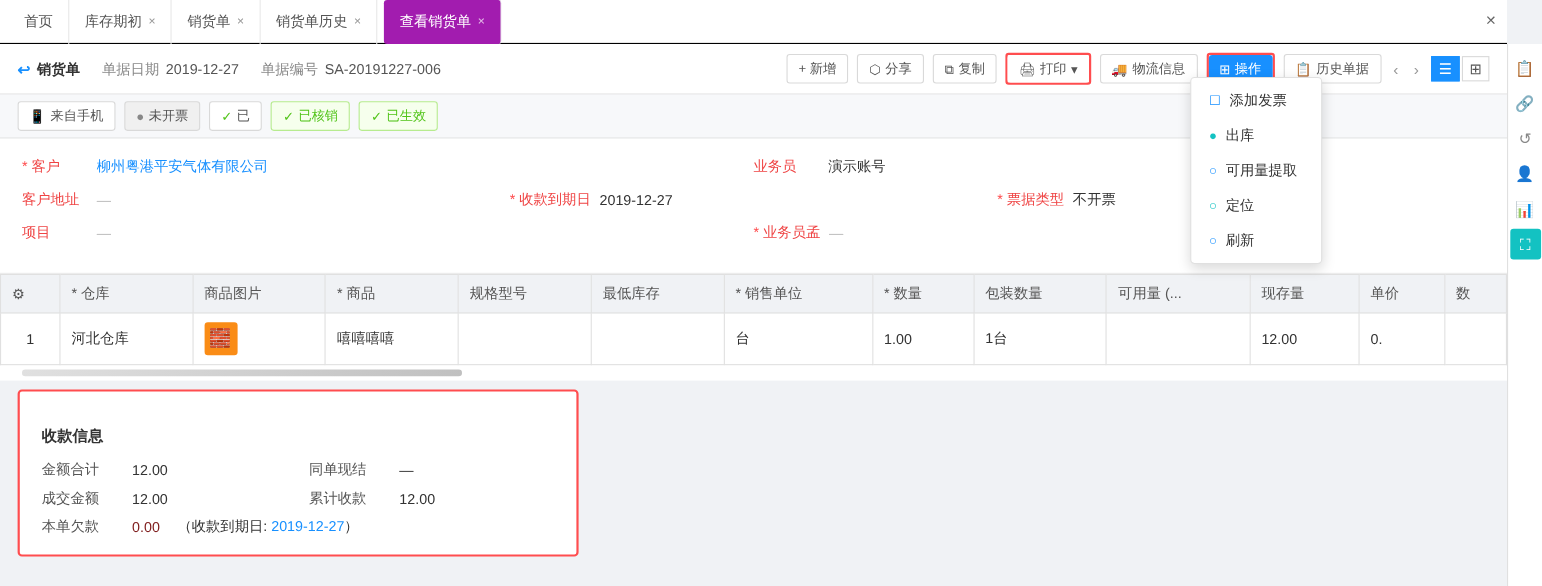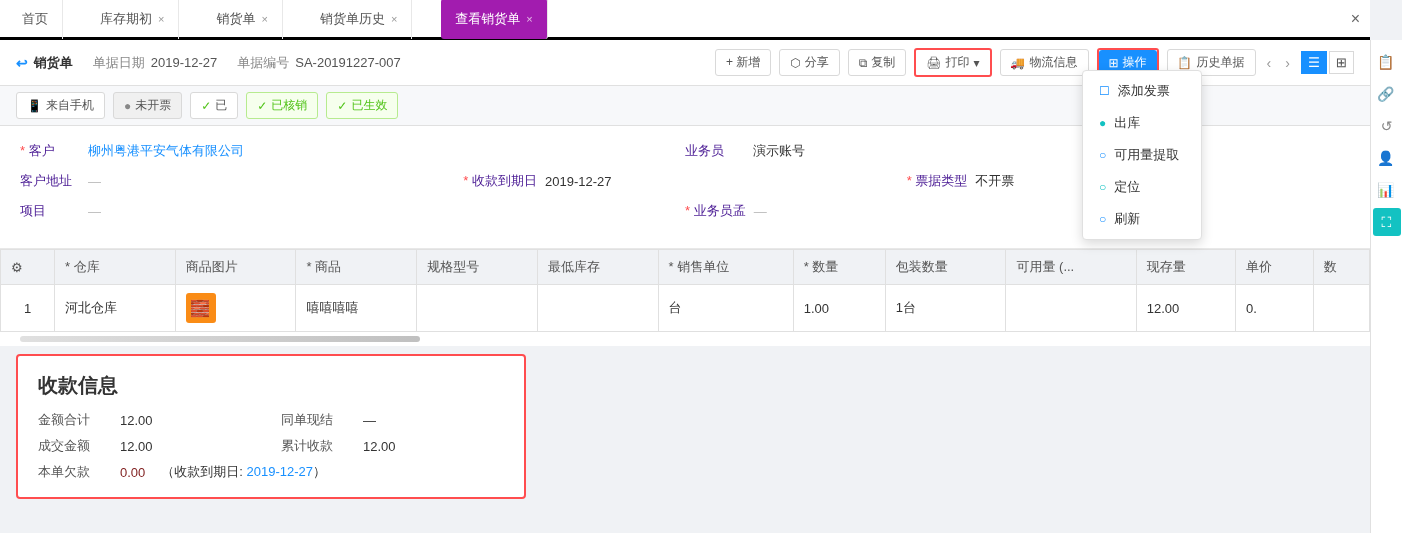--- a/index.html
+++ b/index.html
@@ -1,23 +1,22 @@
 <!DOCTYPE html>
 <html><head>
   <meta charset="utf-8">
   <style>
     * { box-sizing: border-box; margin: 0; padding: 0; }
     body { font-family: 'Microsoft YaHei', Arial, sans-serif; font-size: 13px; background: #f0f2f5; color: #333; }
 
     
     .tab-bar {
       display: flex; align-items: center; background: #fff;
-      border-bottom: 3px solid #000000; padding: 0 8px; height: 40px;
+      border-bottom: 1px solid #000000; padding: 0 8px; height: 40px;
       position: relative;
-      gap: 23px;
     }
     .tab-item {
       display: flex; align-items: center; padding: 0 14px; height: 40px;
       cursor: pointer; font-size: 13px; color: #555; border-right: 1px solid #e8e8e8;
       white-space: nowrap;
     }
     .tab-item .close-icon { margin-left: 6px; color: #999; font-size: 11px; cursor: pointer; }
     .tab-item.highlighted { background: #13c2c2; color: #fff; border-radius: 3px; margin: 0 4px; }
     .tab-close-btn {
       position: absolute; right: 10px; top: 50%; transform: translateY(-50%);
@@ -68,21 +67,21 @@
     .form-section {
       background: #fff; padding: 16px 20px; border-bottom: 1px solid #e8e8e8;
     }
     .form-row {
       display: flex; align-items: center; gap: 0; margin-bottom: 12px; flex-wrap: wrap;
     }
     .form-field {
       display: flex; align-items: center; flex: 1; min-width: 280px; padding-right: 20px;
     }
     .form-label {
-      color: #4c1d95; min-width: 60px; margin-right: 8px; font-size: 13px; white-space: nowrap;
+      color: #ef4444; min-width: 60px; margin-right: 8px; font-size: 13px; white-space: nowrap;
     }
     .form-label.required::before { content: '* '; color: #ff4d4f; }
     .form-value { color: #333; font-size: 13px; }
     .form-value.blue { color: #1890ff; cursor: pointer; }
     .form-value.placeholder { color: #bbb; }
 
     .add-note {
       display: flex; align-items: center; gap: 4px; color: #fa8c16; cursor: pointer; font-size: 13px;
     }
 
@@ -101,21 +100,21 @@
     .settings-cell { text-align: center; }
     .product-img { width: 30px; height: 30px; background: #fa8c16; border-radius: 3px;
       display: flex; align-items: center; justify-content: center; }
     .product-img-inner { color: #fff; font-size: 16px; }
 
     
     .summary-section {
       background: #fff; margin: 0; padding: 16px 20px;
       border: 2px solid #ff4d4f; margin: 8px 16px; border-radius: 4px; max-width: 510px;
     }
-    .summary-title { font-weight: bold; font-size: 20px; margin-bottom: 12px; }
+    .summary-title { font-weight: bold; font-size: 14px; margin-bottom: 12px; margin-top: 16px; }
     .summary-grid { display: grid; grid-template-columns: 1fr 1fr; gap: 8px 20px; }
     .summary-row { display: flex; align-items: center; gap: 12px; }
     .summary-label { color: #555; min-width: 70px; font-size: 13px; }
     .summary-value { color: #333; font-size: 13px; }
     .summary-value.red { color: #7f1d1d; }
     .summary-value.blue { color: #1890ff; }
 
     
     .dropdown-menu {
       position: absolute; top: 70px; right: 200px; background: #fff;
@@ -183,21 +182,21 @@
     <div class="doc-title">
       <span class="doc-title-icon">↩</span>
       <span>销货单</span>
     </div>
     <div class="doc-meta">
       <label>单据日期</label>
       <span>2019-12-27</span>
     </div>
     <div class="doc-meta">
       <label>单据编号</label>
-      <span>SA-20191227-007</span>
+      <span>SA-20191227-006</span>
     </div>
 
     <div class="doc-actions">
       <button class="action-btn">+ 新增</button>
       <button class="action-btn">
         <span>⬡</span>
         <span>分享</span>
       </button>
       <button class="action-btn">
         <span>⧉</span>

